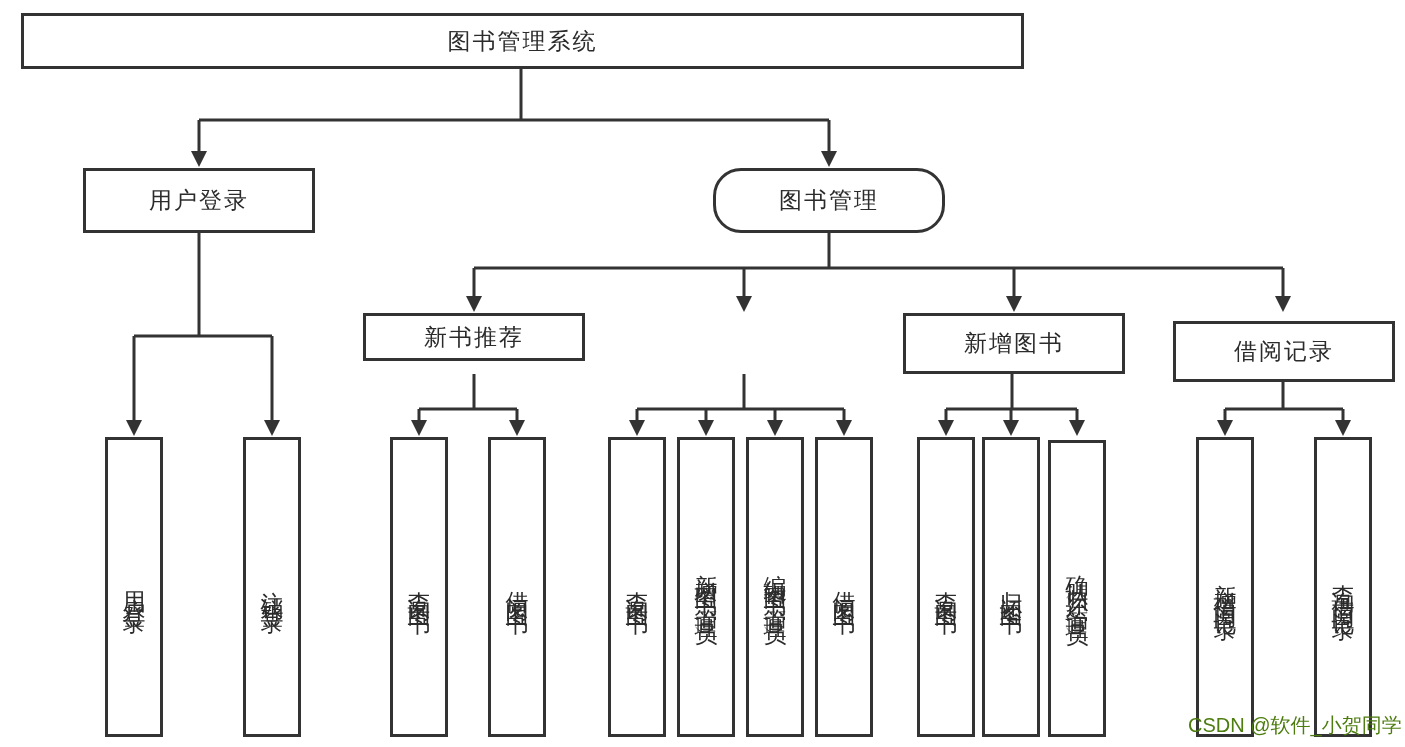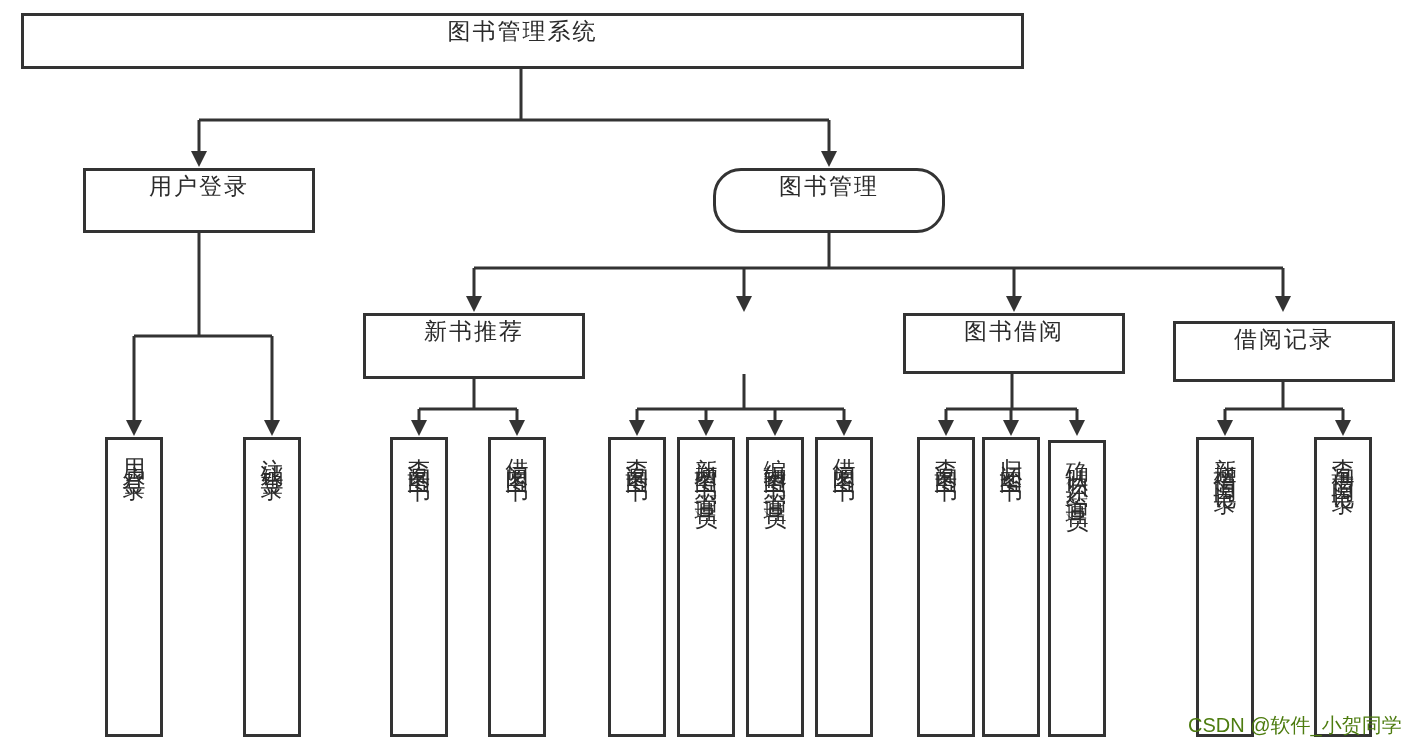--- a/index.html
+++ b/index.html
@@ -16,20 +16,21 @@
     position: absolute;
     left: 0; top: 0;
     width: 1405px; height: 747px;
   }
   .node {
     position: absolute;
     box-sizing: border-box;
     border: 3px solid #333333;
     background: #ffffff;
     display: flex;
+    align-items: center;
     justify-content: center;
   }
   .h-label {
     font-size: 23px;
     letter-spacing: 2px;
     white-space: nowrap;
     color: #2b2b2b;
   }
   .v-label {
     writing-mode: vertical-rl;
@@ -81,25 +82,25 @@
     <span class="h-label">图书管理系统</span>
   </div>
 
   <div class="node" style="left:83px; top:168px; width:232px; height:65px;">
     <span class="h-label">用户登录</span>
   </div>
   <div class="node" style="left:713px; top:168px; width:232px; height:65px;border-radius:28px;">
     <span class="h-label">图书管理</span>
   </div>
 
-  <div class="node" style="left:363px; top:313px; width:222px; height:66px;">
+  <div class="node" style="left:363px; top:313px; width:222px; height:48px;">
     <span class="h-label">新书推荐</span>
   </div>
   <div class="node" style="left:903px; top:313px; width:222px; height:61px;">
-    <span class="h-label">图书借阅</span>
+    <span class="h-label">新增图书</span>
   </div>
   <div class="node" style="left:1173px; top:313px; width:222px; height:61px;margin-top:8px;">
     <span class="h-label">借阅记录</span>
   </div>
 
   <div class="node" style="left:105px; top:437px; width:58px; height:300px;">
     <span class="v-label">用户登录</span>
   </div>
   <div class="node" style="left:243px; top:437px; width:58px; height:300px;">
     <span class="v-label">注销登录</span>

